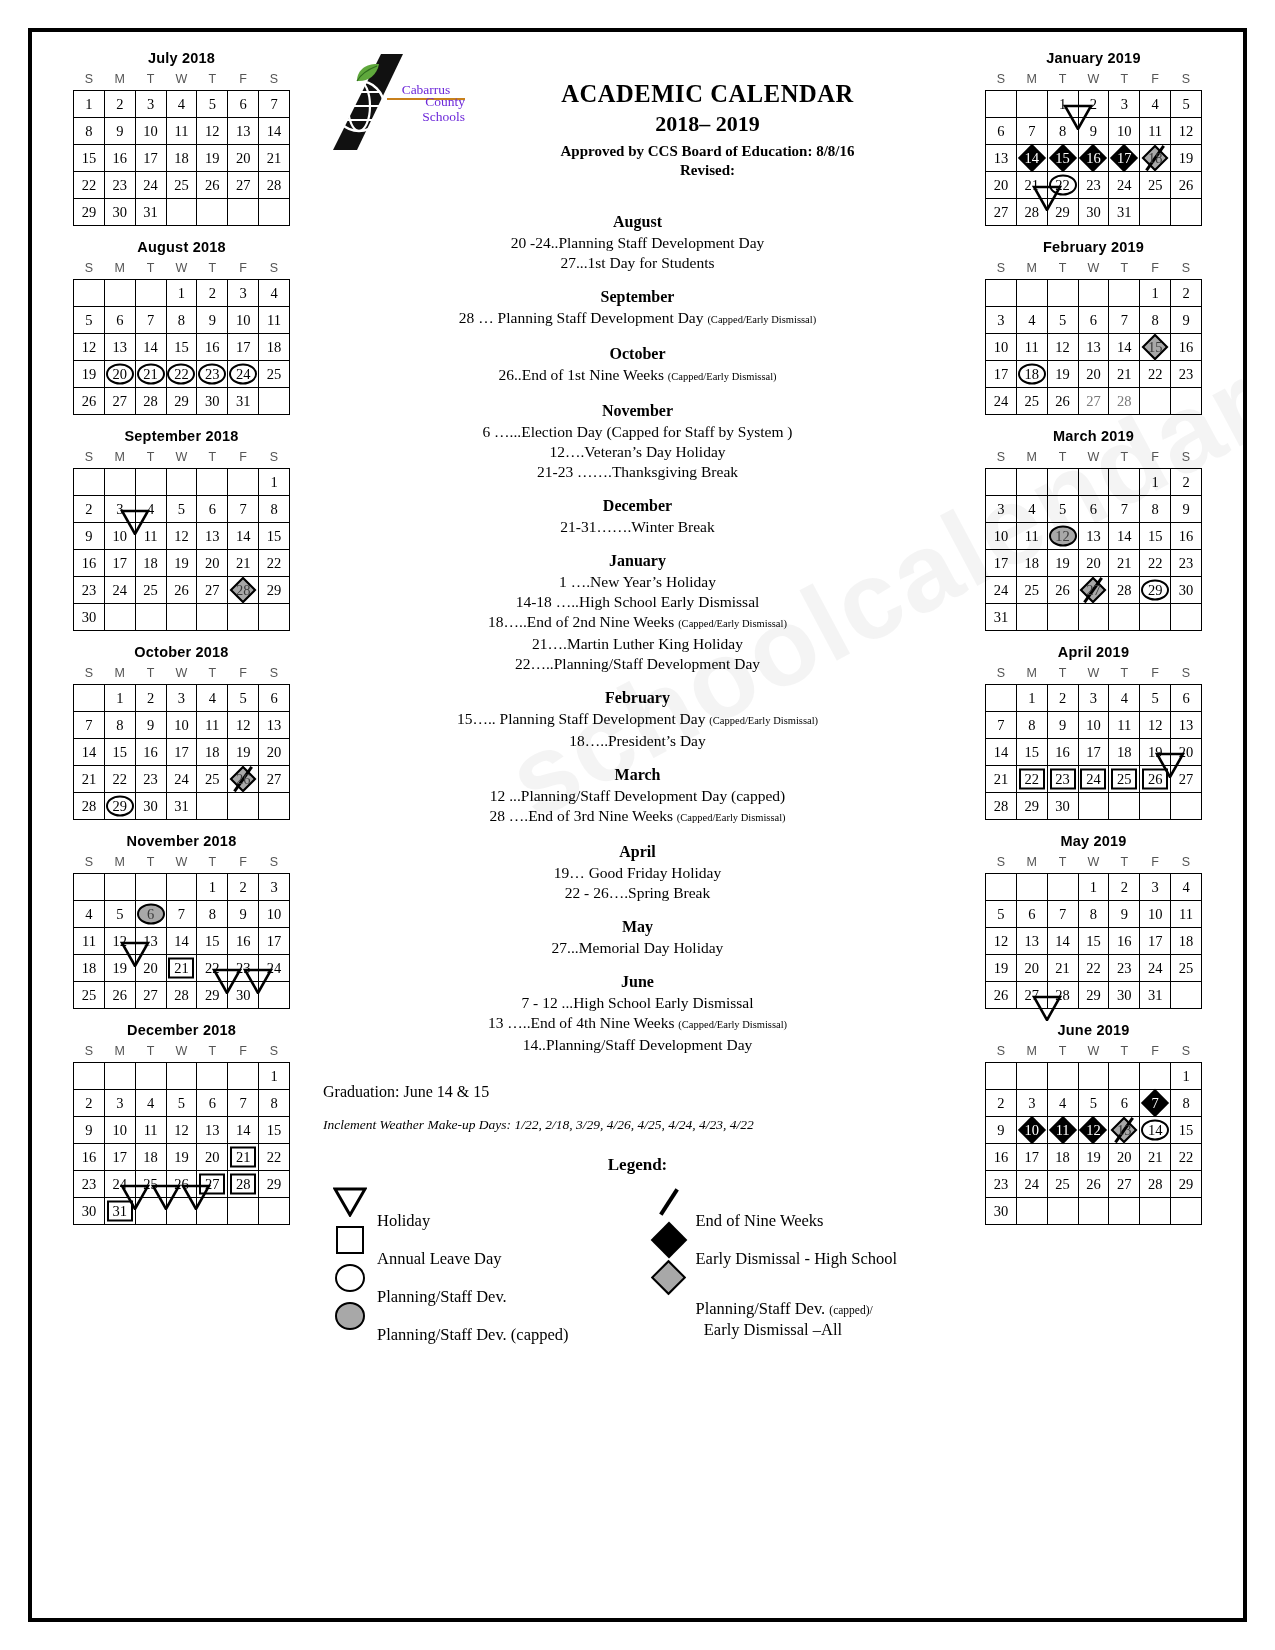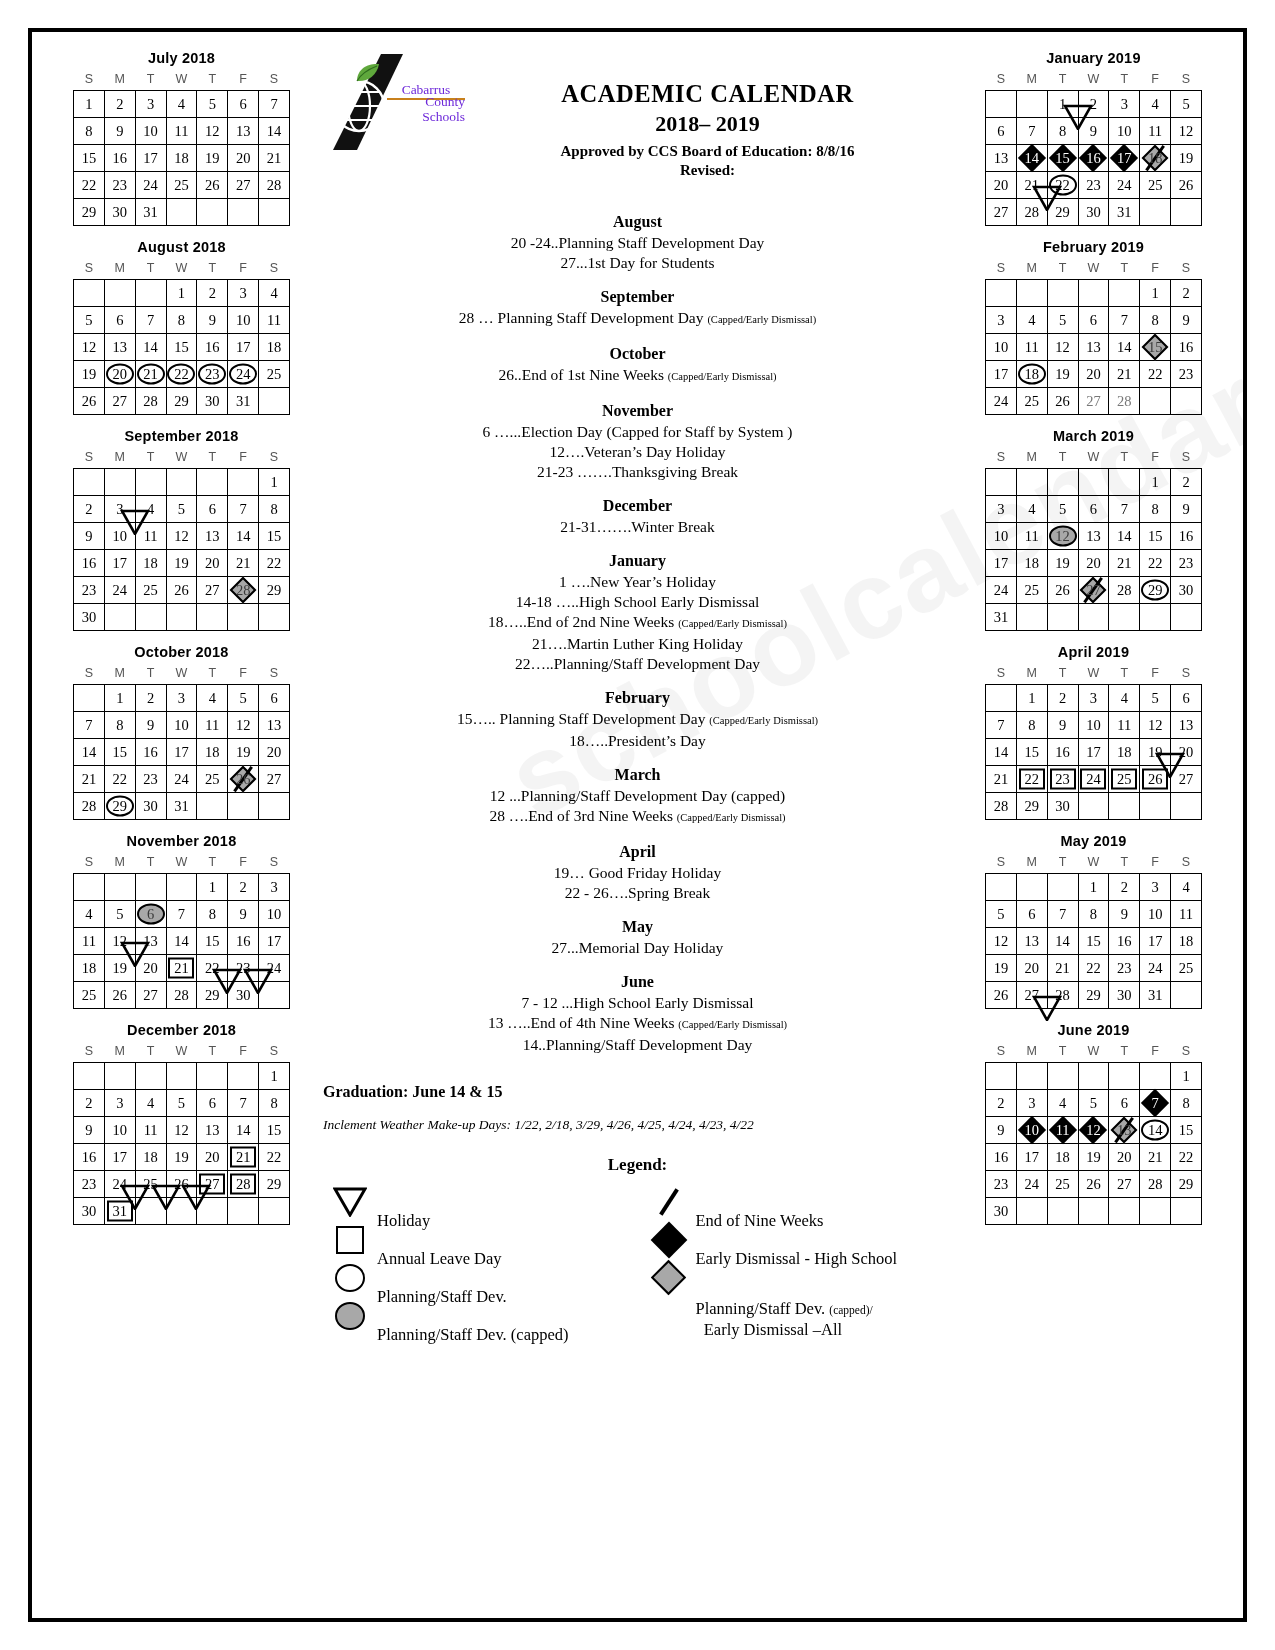--- a/index.html
+++ b/index.html
@@ -55,21 +55,21 @@
   .t2{font-size:22px;font-weight:bold;margin-top:3px;}
   .t3{font-size:15px;font-weight:bold;margin-top:6px;}
   .t4{font-size:15px;font-weight:bold;margin-top:2px;}
 
   
   .notes{margin-top:34px;text-align:center;}
   .nm{font-size:16px;font-weight:bold;margin-top:15px;margin-bottom:2px;}
   .nm.first{margin-top:0;}
   .ni{font-size:15.5px;line-height:20px;}
   .ni .sm{font-size:10.5px;}
-  .grad{font-size:16px;font-weight:bold;margin-top:28px;}
+  .grad{font-size:16px;font-weight:normal;margin-top:28px;}
   .nclaw{font-size:15px;font-weight:bold;font-style:italic;line-height:20px;margin-top:16px;
     padding:0 18px;}
   .makeup{font-size:13.5px;font-style:italic;margin-top:16px;}
 
   
   .legend-title{text-align:center;font-size:17px;font-weight:bold;margin-top:22px;}
   .legend{display:flex;margin-top:8px;}
   .lg-col{flex:1 1 50%;}
   .lg-col.right{padding-left:8px;}
   .lg-row{display:flex;align-items:center;height:38px;}

